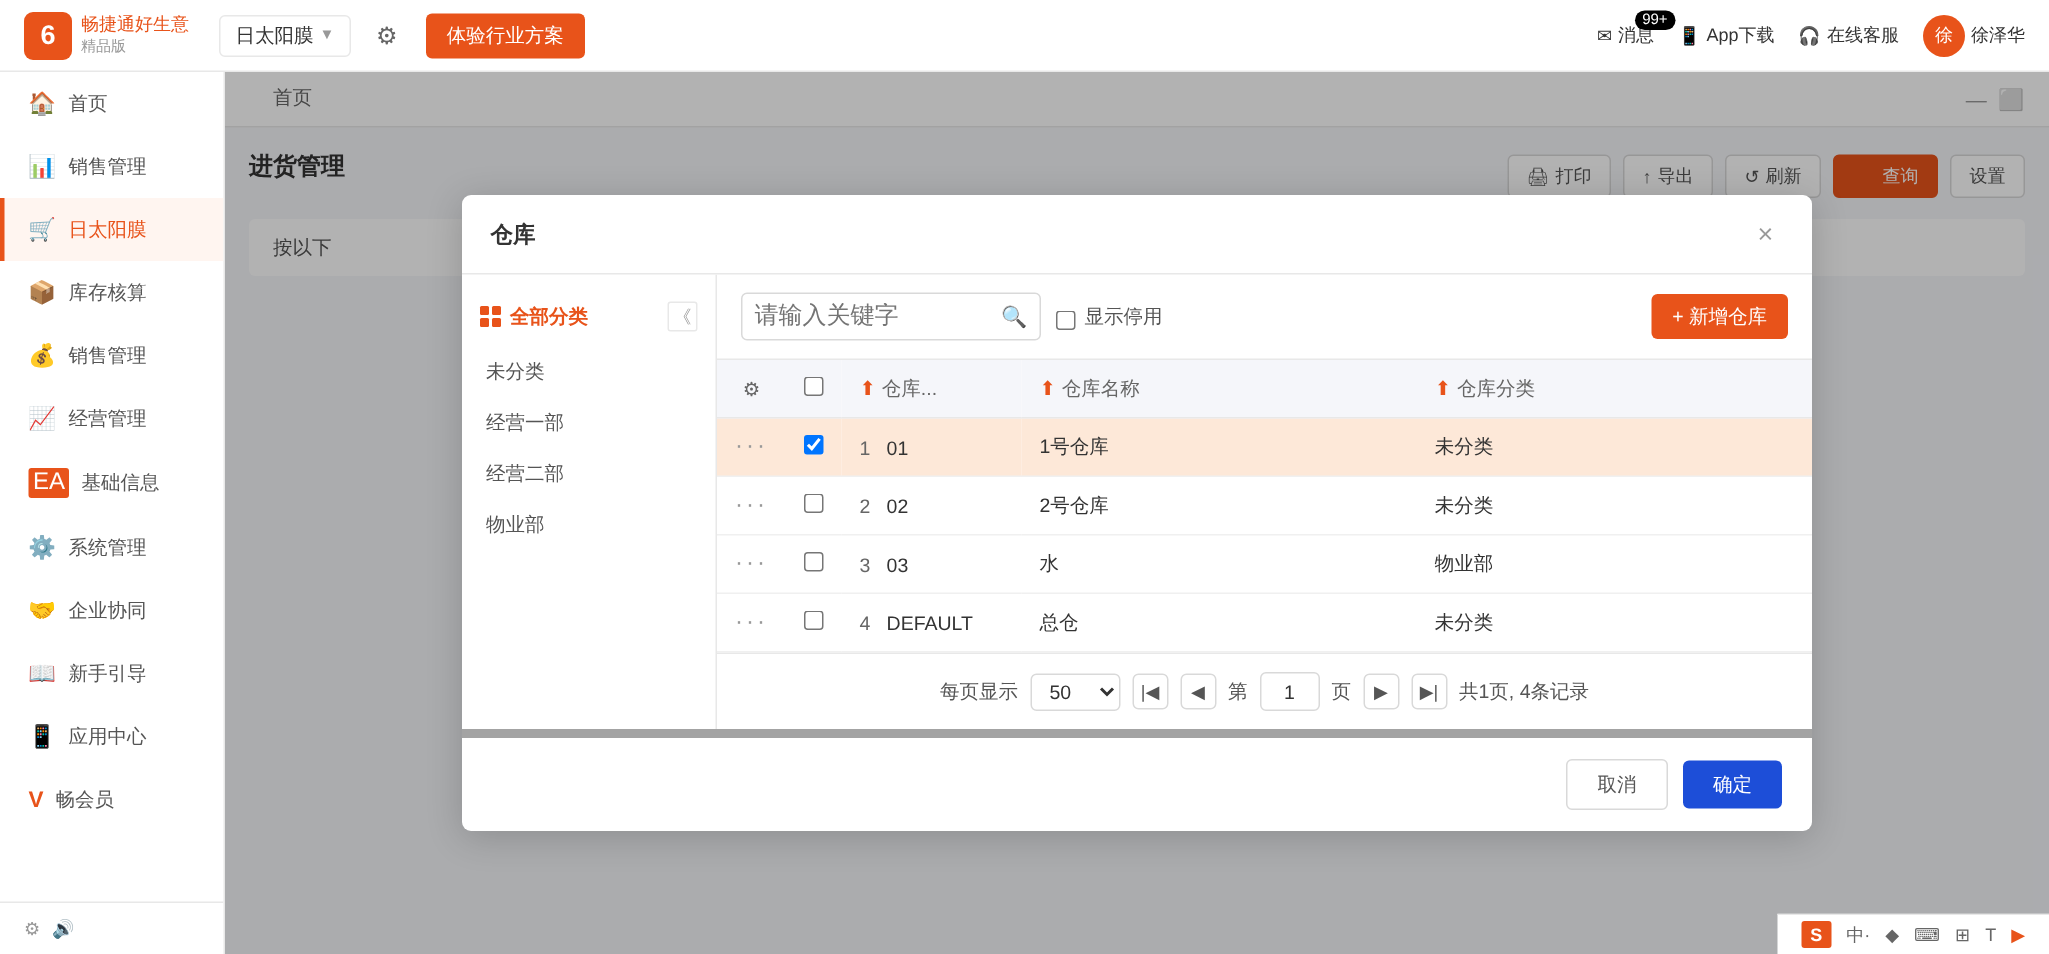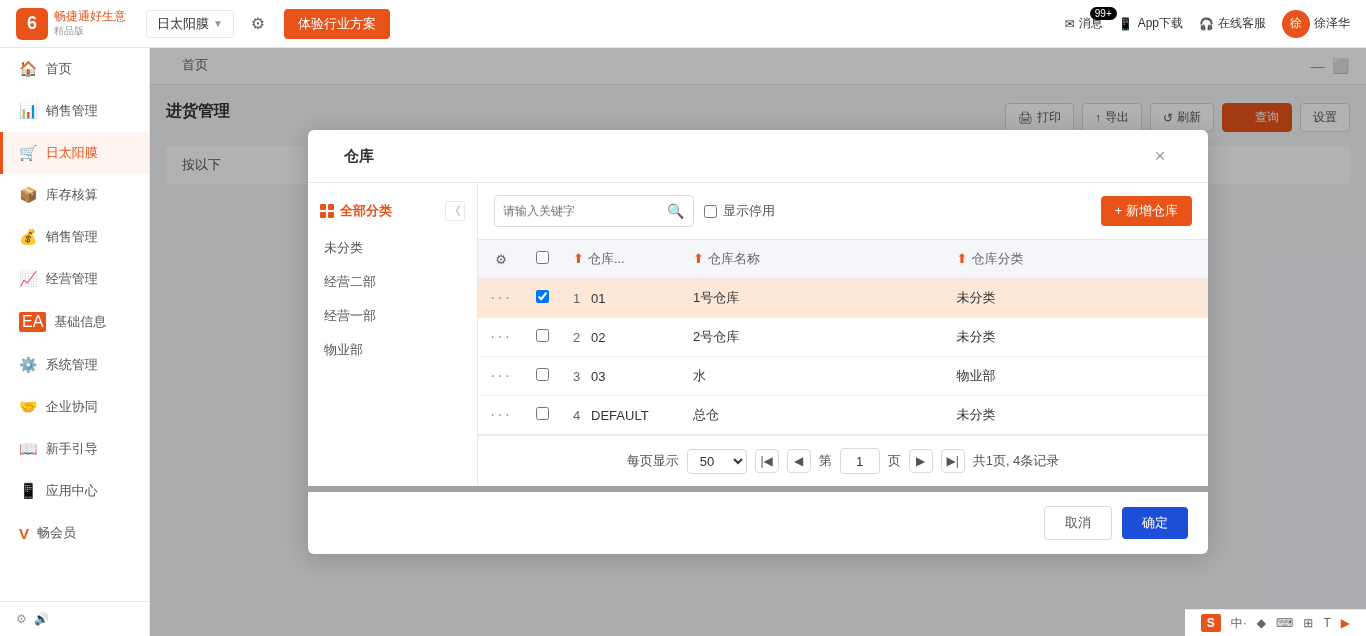--- a/index.html
+++ b/index.html
@@ -131,21 +131,21 @@
     .modal {
       background: #fff;
       border-radius: 6px;
       width: 900px;
       max-height: 560px;
       display: flex; flex-direction: column;
       box-shadow: 0 4px 24px rgba(0,0,0,0.18);
     }
     .modal-header {
       display: flex; align-items: center; justify-content: space-between;
-      padding: 14px 36px;
+      padding: 14px 19px;
       border-bottom: 1px solid #e8e8e8;
     }
     .modal-title { font-size: 15px; font-weight: bold; color: #333; }
     .modal-close {
       cursor: pointer; color: #999; font-size: 18px;
       width: 24px; height: 24px;
       display: flex; align-items: center; justify-content: center;
     }
     .modal-body {
       display: flex; flex: 1; overflow: hidden;
@@ -195,26 +195,26 @@
       padding: 12px 16px;
       border-bottom: 1px solid #e8e8e8;
     }
     .search-box {
       display: flex; align-items: center;
       border: 1px solid #d9d9d9; border-radius: 4px;
       padding: 0 8px; height: 32px; background: #fff;
       flex: 0 0 200px;
     }
     .search-box input {
-      border: none; outline: none; font-size: 12px;
+      border: none; outline: none; font-size: 16px;
       color: #333; background: transparent; width: 100%;
     }
     .search-icon { color: #999; font-size: 14px; }
     .checkbox-label {
-      display: flex; align-items: center; gap: 6px;
+      display: flex; align-items: flex-end; gap: 6px;
       color: #555; font-size: 13px; cursor: pointer;
     }
     .new-btn {
       margin-left: auto;
       background: #e8531a; color: #fff;
       border: none; border-radius: 4px;
       padding: 6px 14px; font-size: 13px; cursor: pointer;
       white-space: nowrap;
     }
 
@@ -511,22 +511,22 @@
                   <span></span>
                     <span></span>
                     <span></span>
                     <span></span>
                 </div>
                 <span>全部分类</span>
               </div>
               <div class="collapse-btn">《</div>
             </div>
             <div class="category-item">未分类</div>
+            <div class="category-item">经营一部</div>
             <div class="category-item">经营二部</div>
-            <div class="category-item">经营一部</div>
             <div class="category-item">物业部</div>
           </div>
 
           <div class="right-panel">
 
             <div class="right-panel-toolbar">
               <div class="search-box">
                 <input type="text" placeholder="请输入关键字" style="">
                 <span class="search-icon">🔍</span>
               </div>

